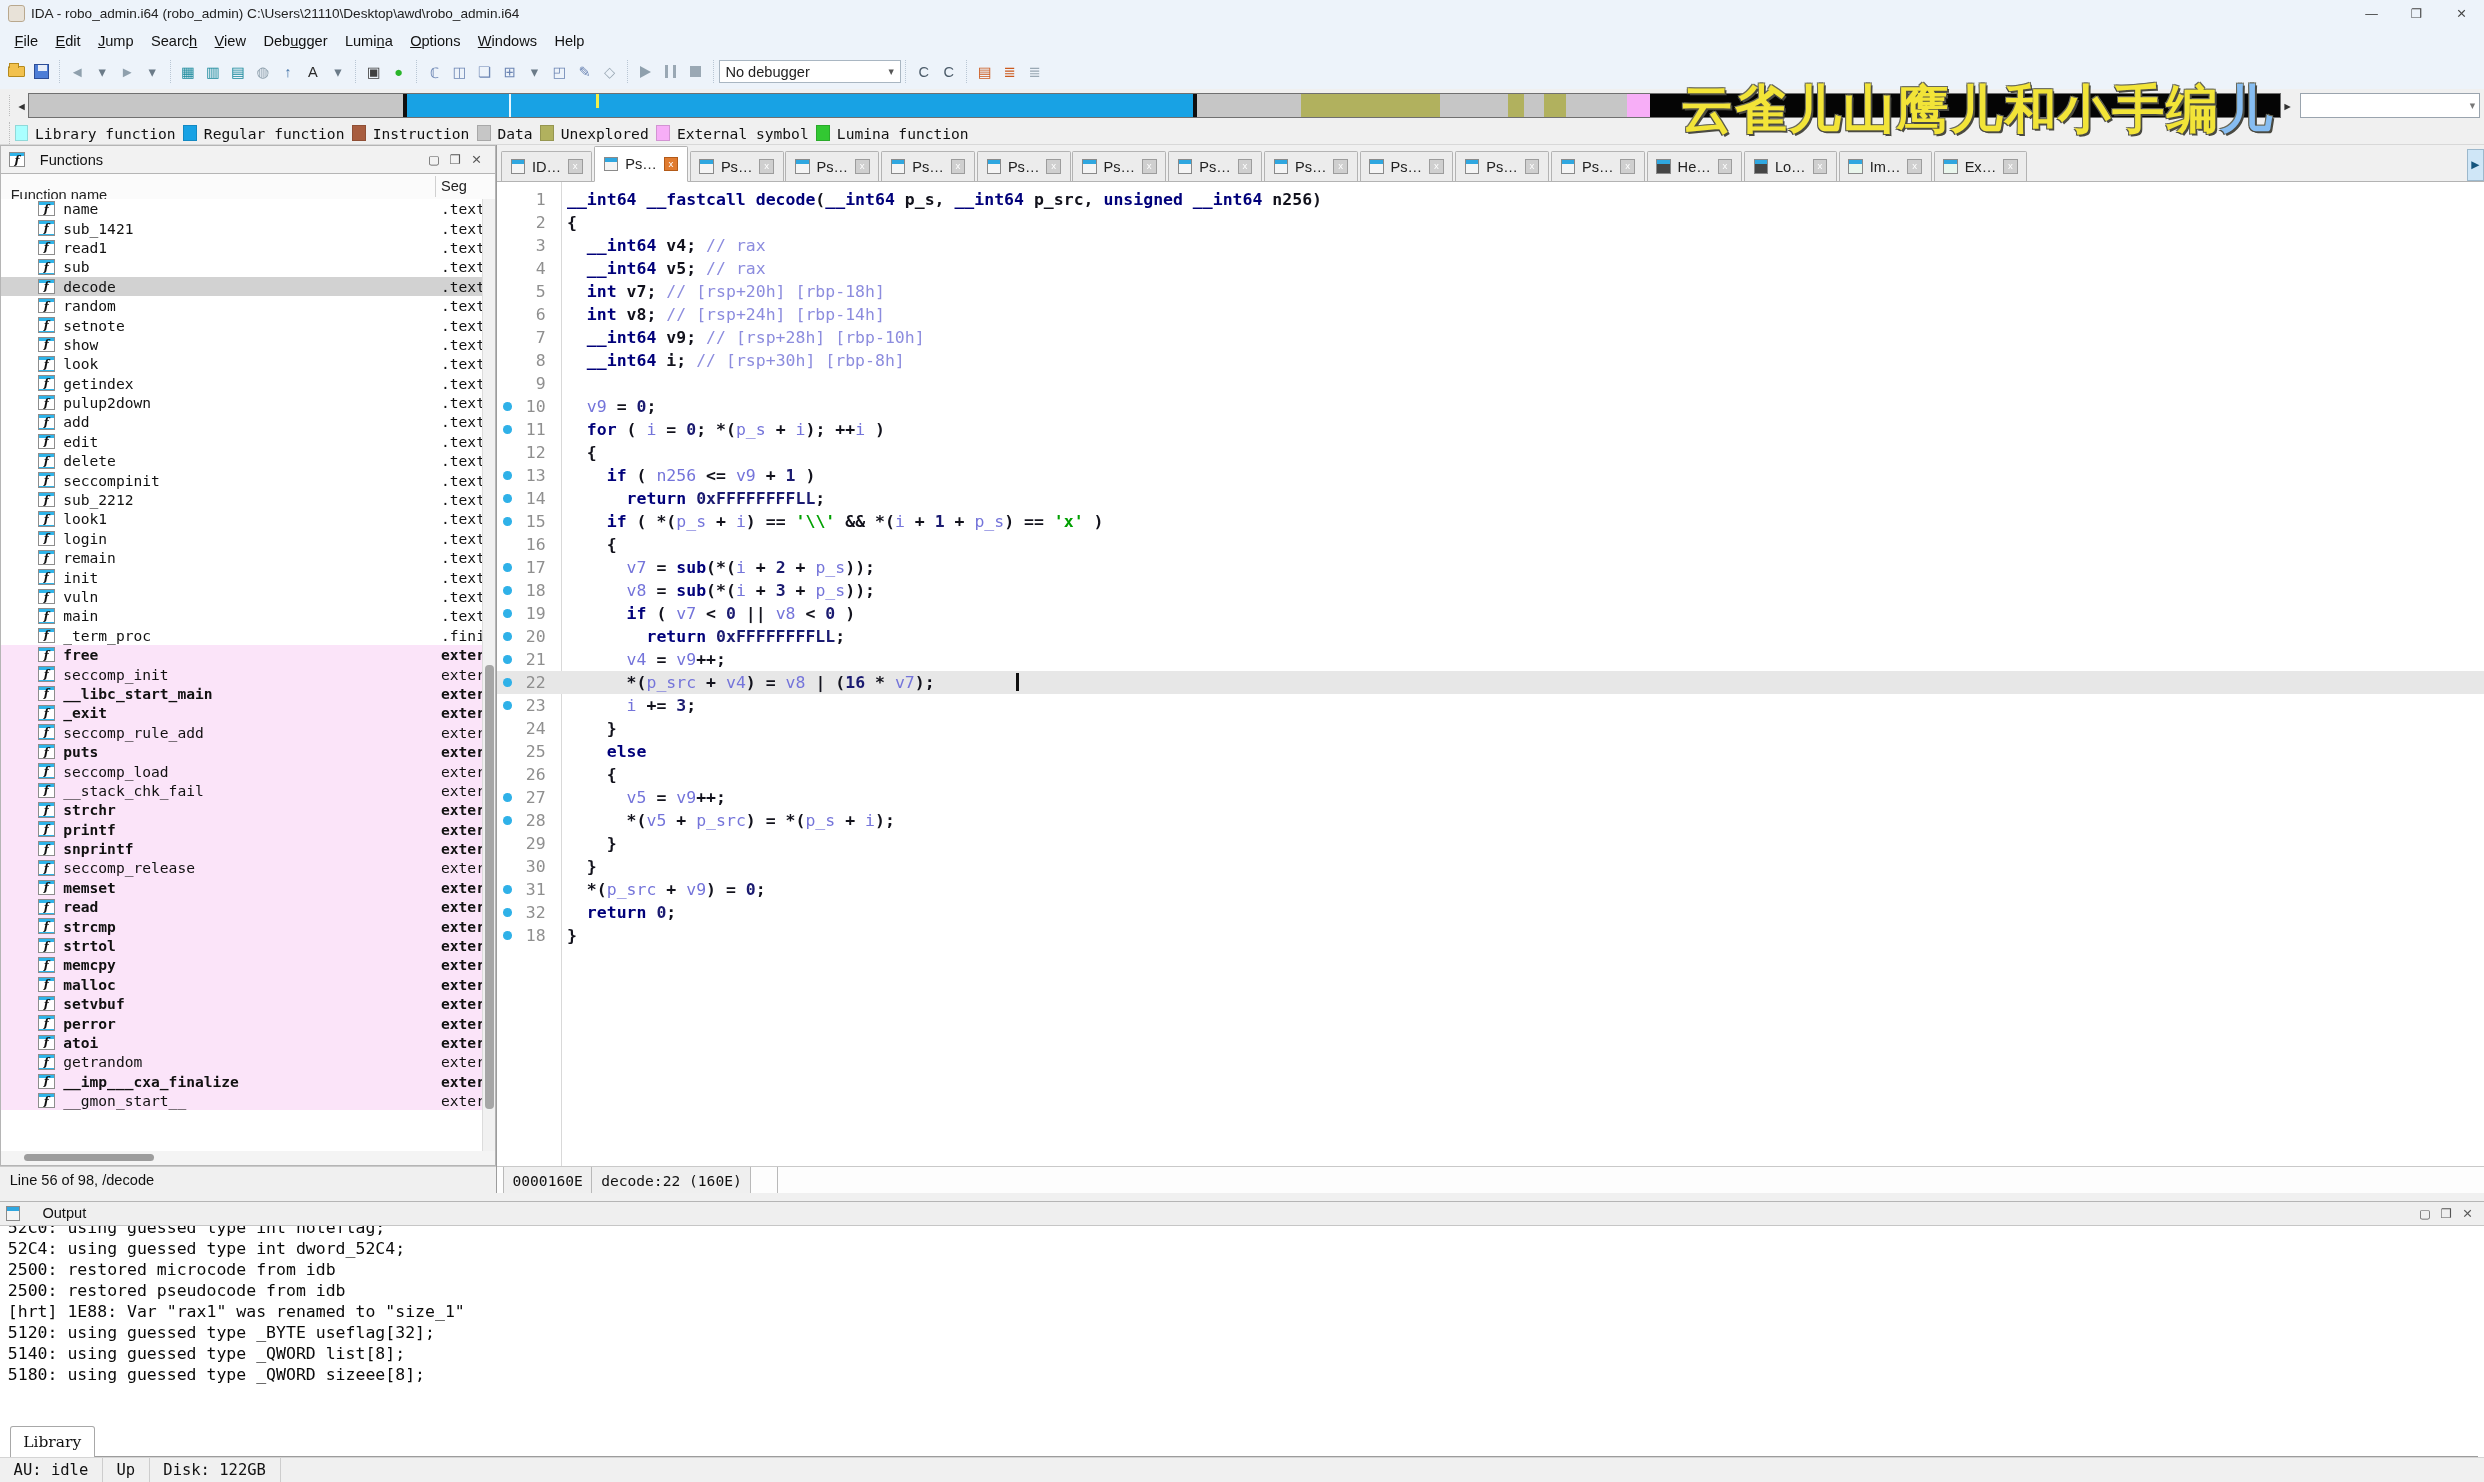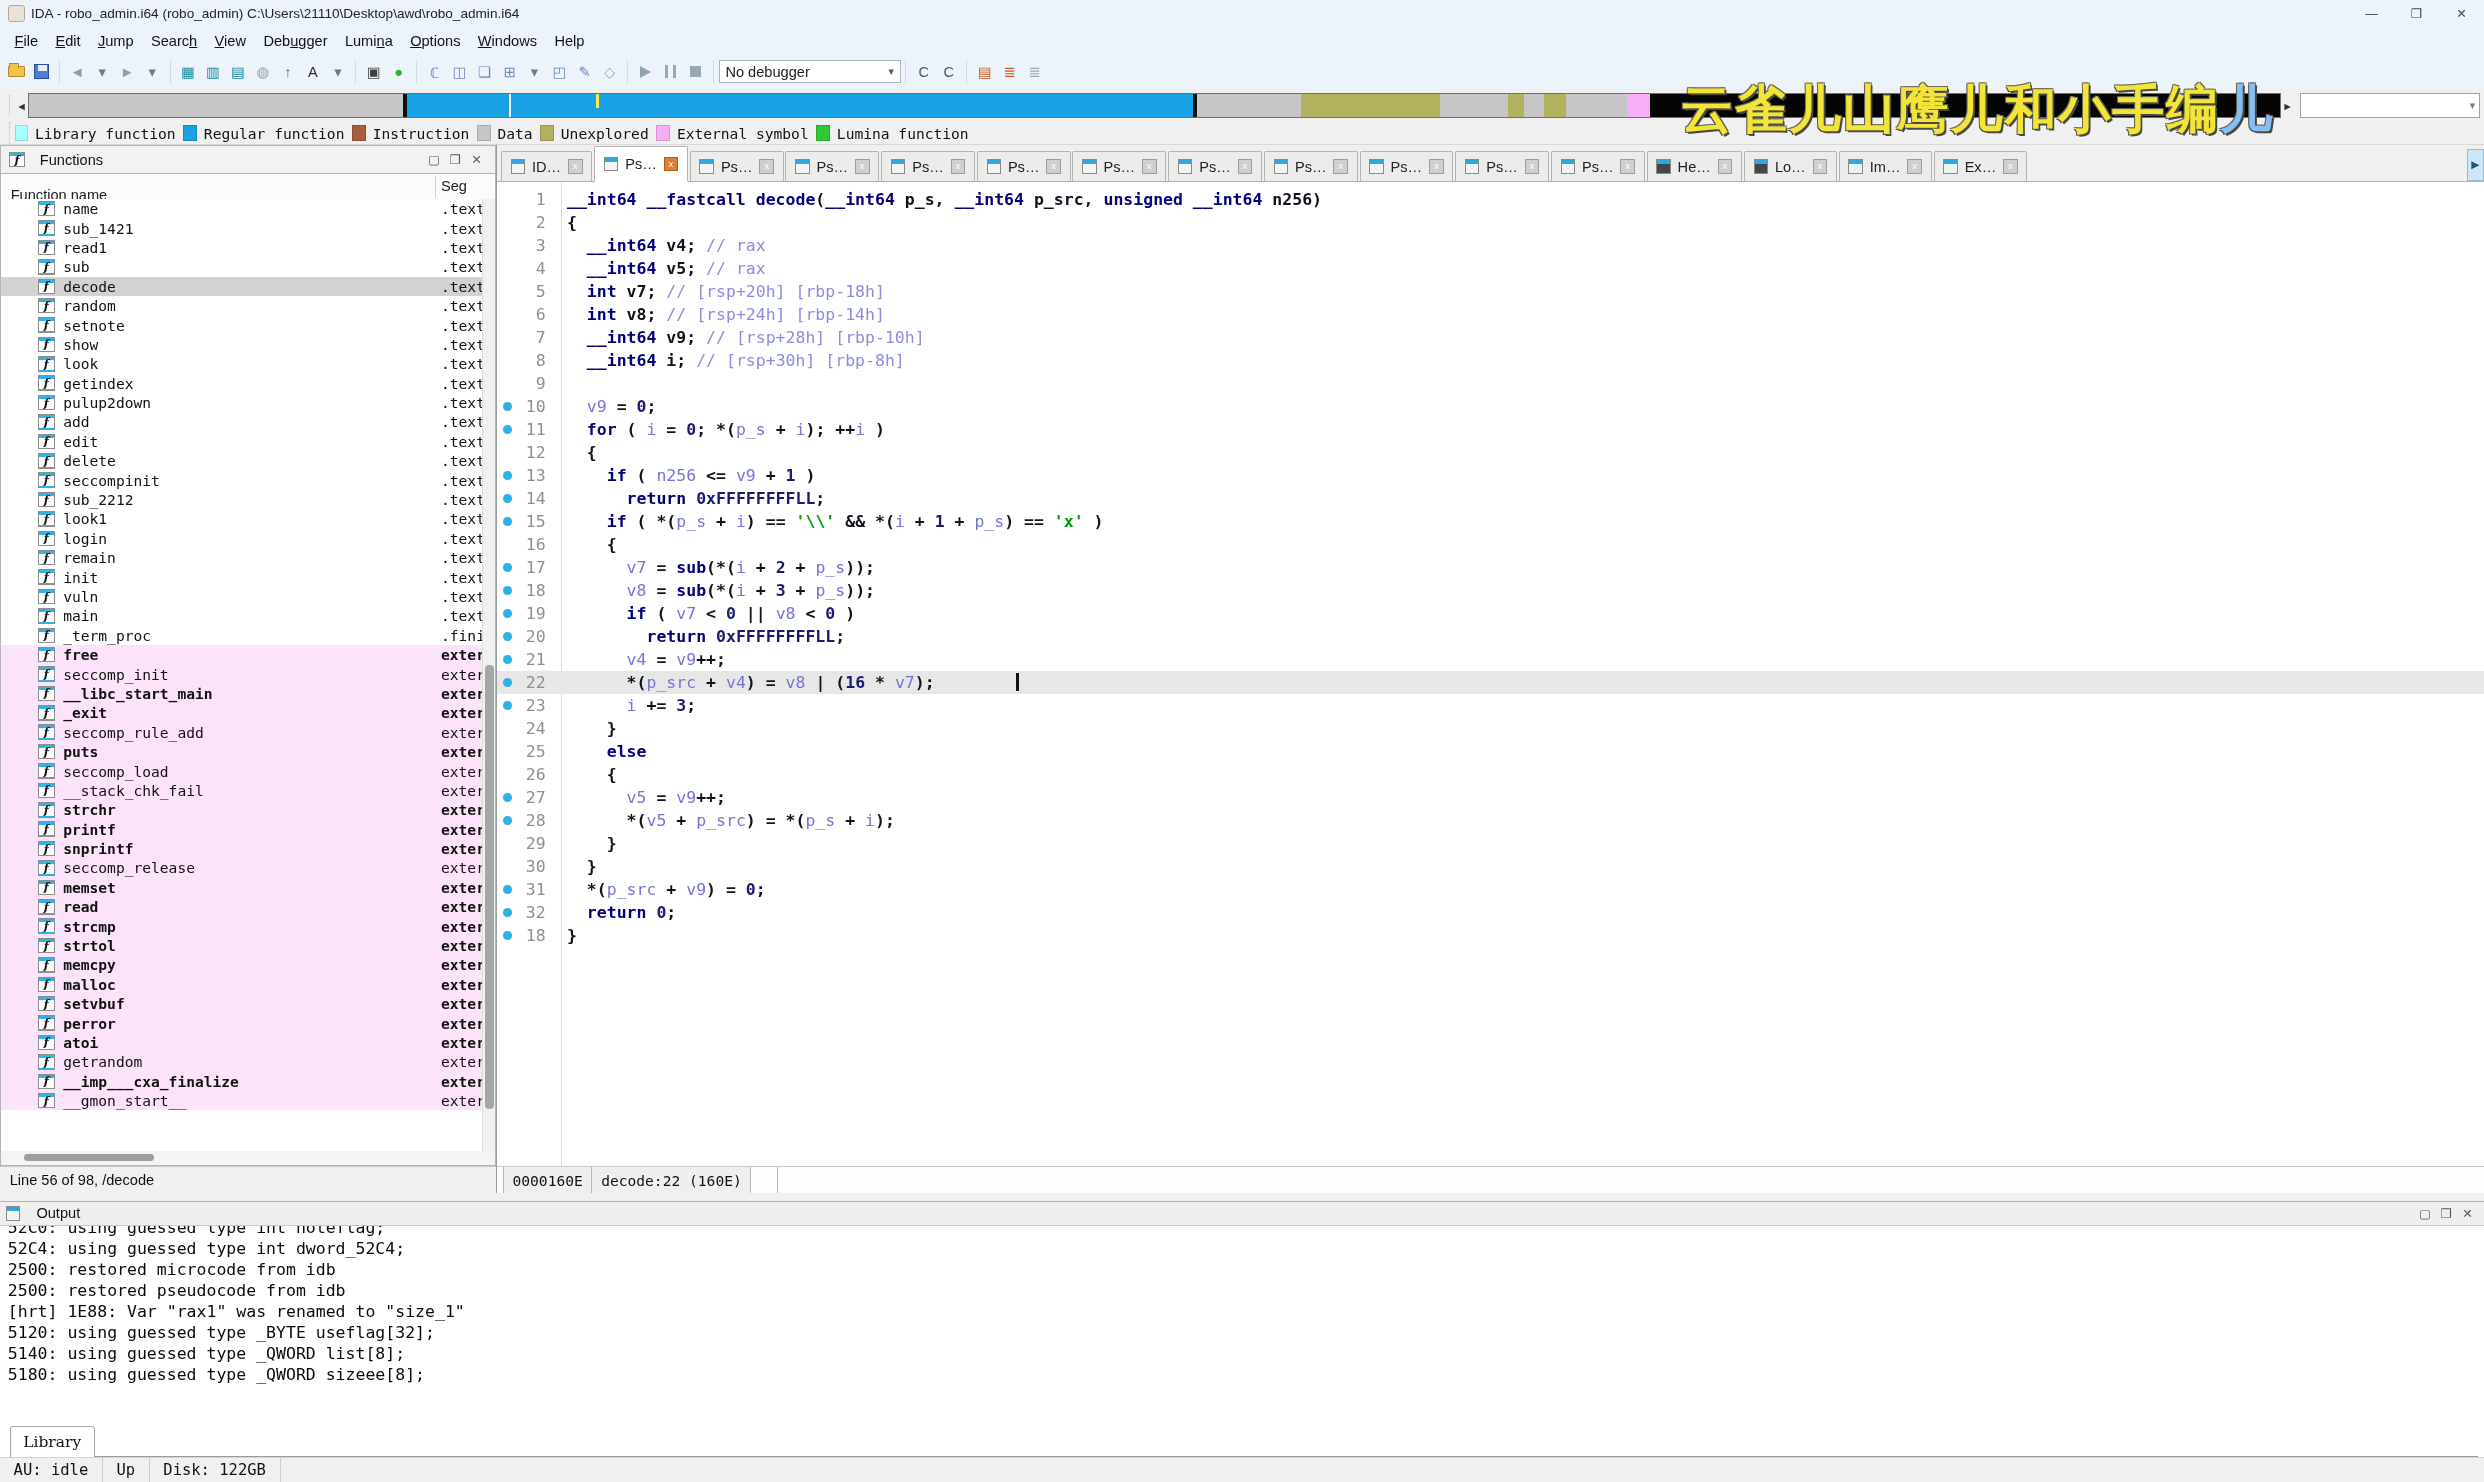--- a/index.html
+++ b/index.html
@@ -95,21 +95,21 @@
   .tk-s{color:#00a000;font-weight:600}
   .caret{position:absolute;left:519px;top:1.9px;width:2.9px;height:18.4px;background:#111}
   .codestatus{height:27px;background:#fdfdfd;border-top:1px solid #c9c9c9;display:flex;align-items:stretch;font-family:"DejaVu Sans Mono",monospace;font-size:14.6px}
   .cs-box{display:flex;align-items:center;padding:0 8.7px;background:#efefef;border-right:1px solid #b9b9b9;color:#111}
   .cs-box:first-child{border-left:1px solid #b9b9b9;margin-left:5.8px}
   .cs-gap{width:27px;border-right:1px solid #b9b9b9}
   
   .splitter{height:7.8px;background:#f0f0f0}
   .outpanel{background:#fff;border-top:1px solid #b5b5b5}
   .out-title{height:24px;background:#efefef;border-bottom:1px solid #c6c6c6;display:flex;align-items:center;padding:0 5.8px}
-  .out-title .t{margin-left:16px;flex:1;font-size:14.6px}
+  .out-title .t{margin-left:22px;flex:1;font-size:14.6px}
   .out-body{height:194px;overflow:hidden;padding-left:7.8px;font-family:"DejaVu Sans Mono",monospace;font-size:16.5px;line-height:21px;color:#0a0a0a}
   .out-body .oline:first-child{margin-top:-8.7px}
   .cli-row{height:37px;display:flex;align-items:flex-end;background:#fff}
   .cli-tab{height:31px;min-width:85px;border:1px solid #a8a8a8;border-bottom:none;border-radius:2.9px 2.9px 0 0;background:#fff;display:flex;align-items:center;justify-content:center;font-family:"DejaVu Serif",serif;font-size:15.5px;margin-left:9.7px}
   .cli-input{flex:1;height:31px;border-bottom:1px solid #9c9c9c;margin-right:5.8px}
   
   .statusbar{height:25px;background:#f0f0f0;border-top:1px solid #d4d4d4;display:flex;align-items:center;font-family:"DejaVu Sans Mono",monospace;font-size:15.5px;color:#111}
   .sb-seg{padding:0 13.6px;border-right:1px solid #cdcdcd;height:100%;display:flex;align-items:center}
 </style>
 </head>

